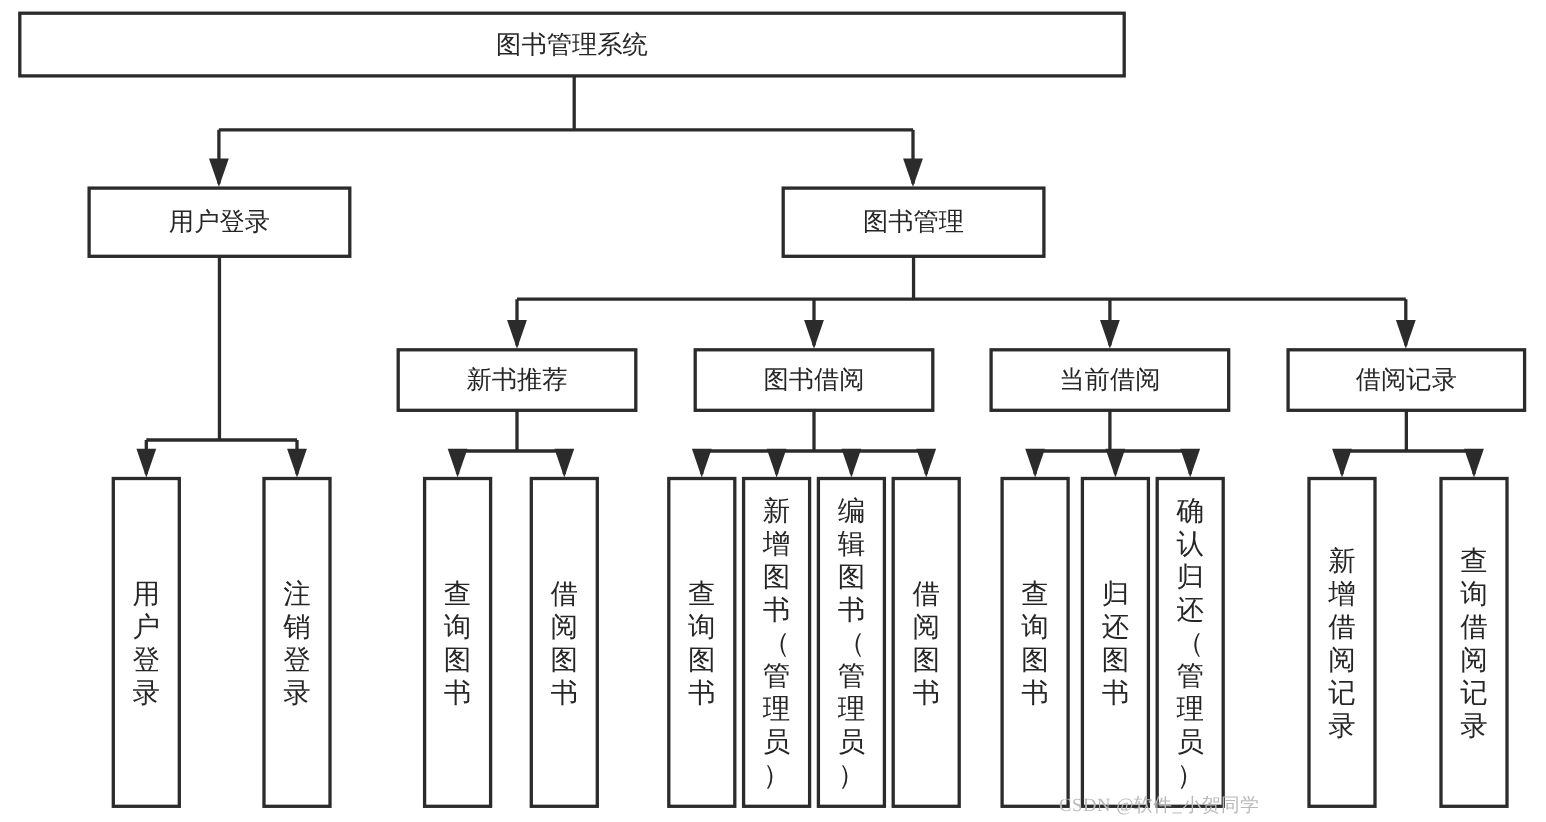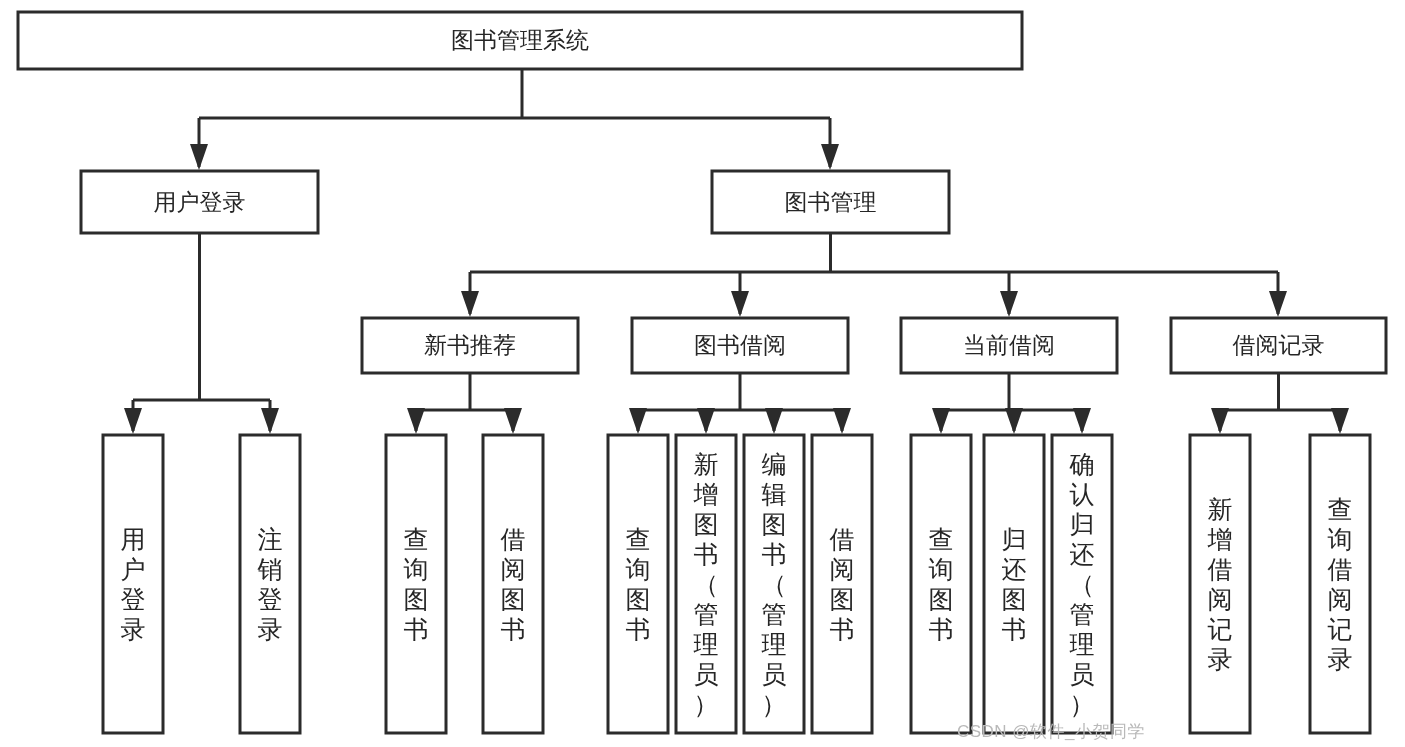--- a/index.html
+++ b/index.html
@@ -52,21 +52,21 @@
   .leaf-label-v {
     font-family: "DejaVu Sans", "Liberation Sans", sans-serif;
     font-size: 25px;
     fill: #262626;
     text-anchor: middle;
   }
   .watermark {
     position: absolute;
     right: 8px;
     bottom: 4px;
-    font-family: Liberation Sans, sans-serif;
+    font-family: Liberation Serif, serif;
     font-size: 17px;
     color: #b9b9b9;
     letter-spacing: 0.5px;
     white-space: nowrap;
     user-select: none;
   }
 </style>
 </head>
 <body>
 

